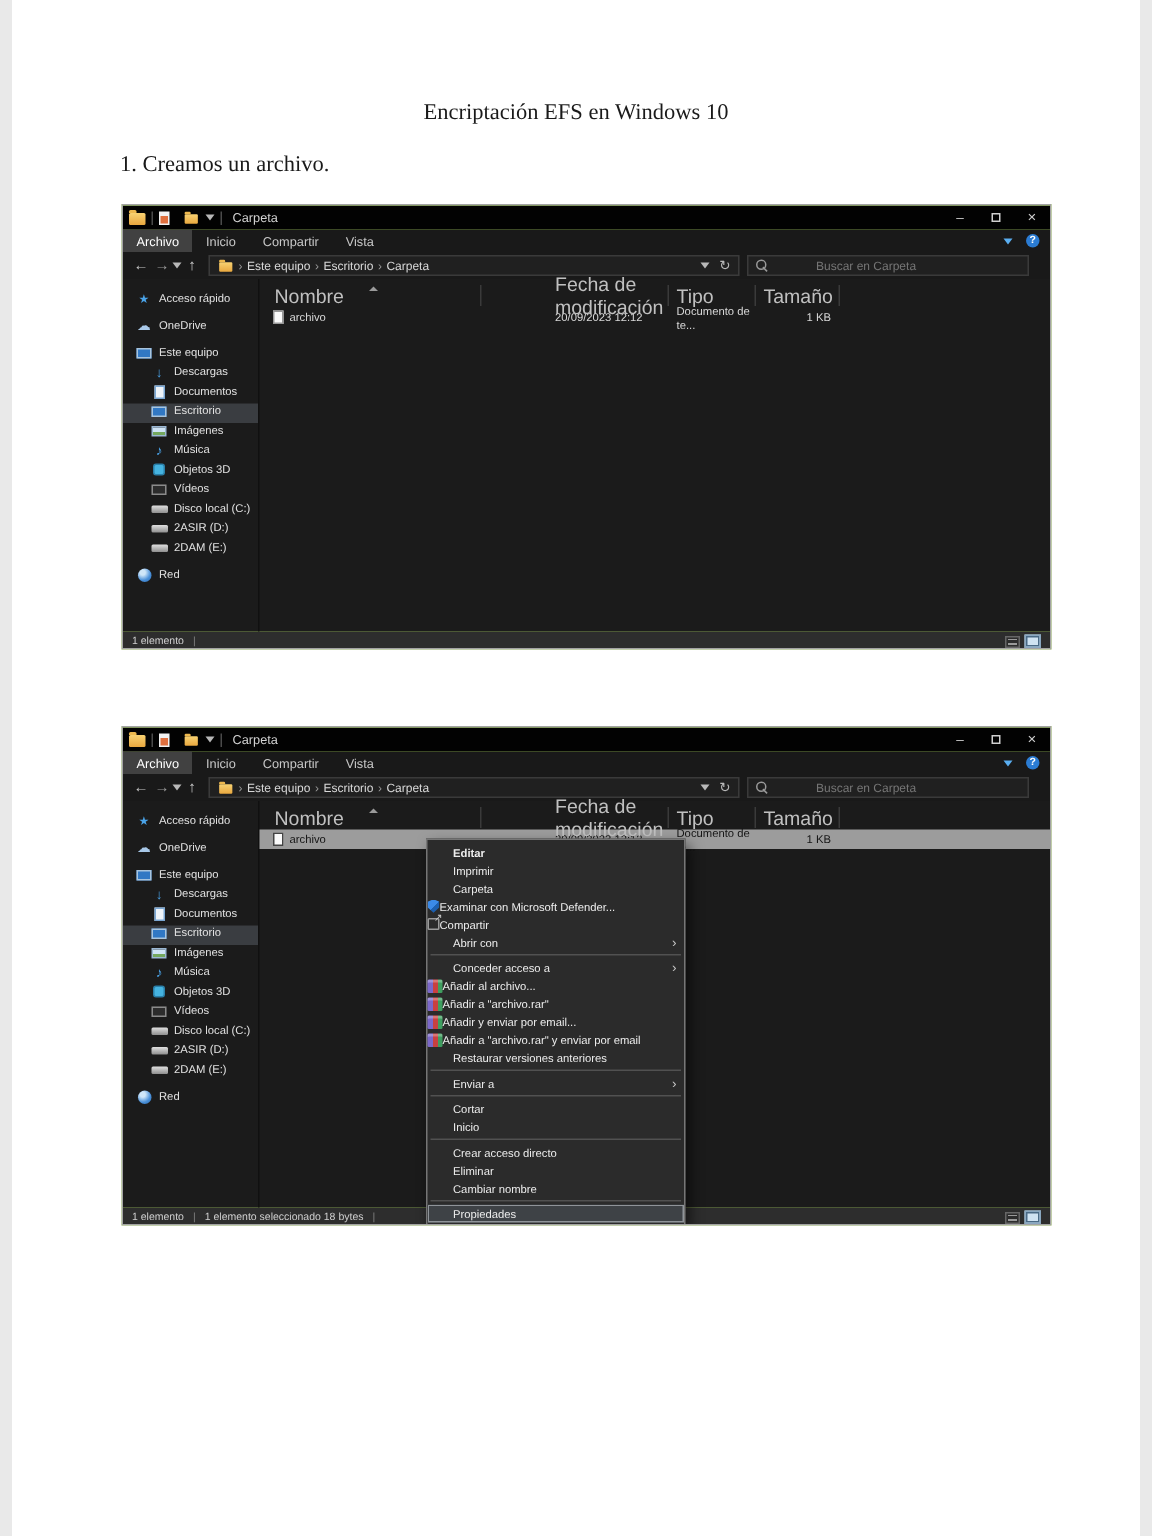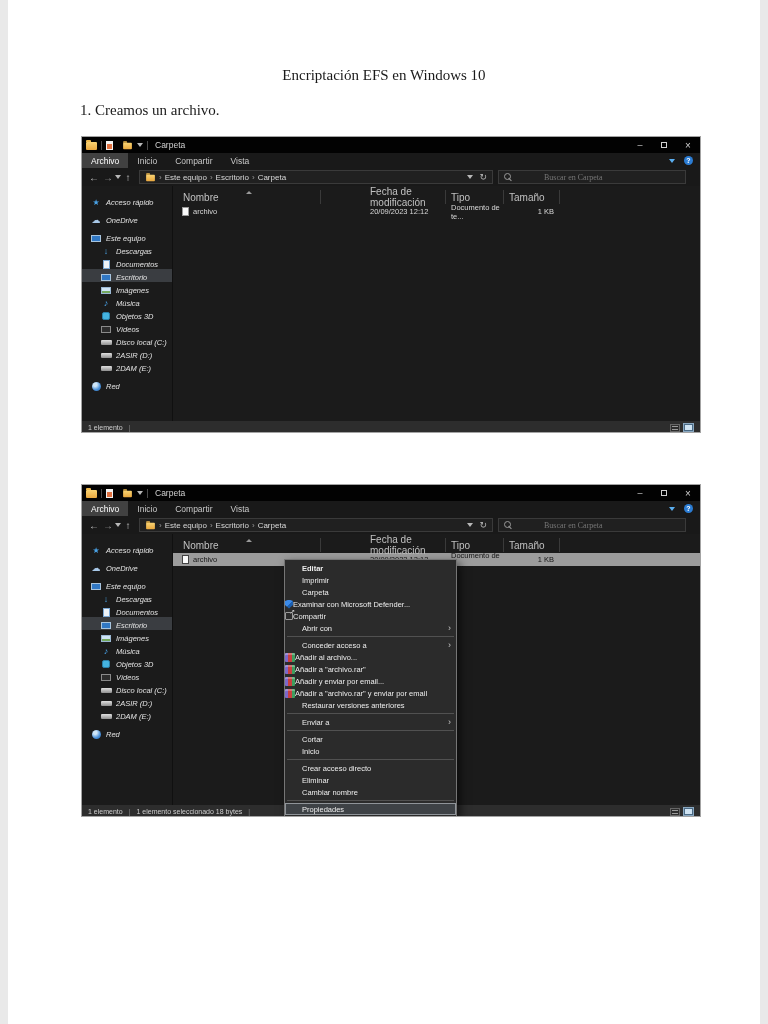--- a/index.html
+++ b/index.html
@@ -64,28 +64,28 @@
   .crumb-sep::before { content:"›"; color:#9a9a9a; }
   .addr-right { margin-left:auto; display:flex; align-items:center; gap:6px; }
   .refresh-icon::before { content:"↻"; color:#b8b8b8; font-size:9px; }
   .search-box { width:188px; margin-left:5px; gap:5px; }
   .search-icon { width:8px; height:8px; position:relative; flex:none; }
   .search-icon::before { content:""; position:absolute; top:0; left:0; width:5px; height:5px;
         border:1px solid #9a9a9a; border-radius:50%; }
   .search-icon::after { content:""; position:absolute; width:4px; height:1px; background:#9a9a9a;
         transform:rotate(45deg); left:4px; top:6px; }
   .search-box input { background:transparent; border:none; outline:none; color:#9a9a9a;
-        font-size:8px; width:100%; font-family:Liberation Serif, serif;padding-left:27px; }
+        font-size:8px; width:100%; font-family:Liberation Sans, sans-serif;padding-left:27px; }
 
   
   .body { display:flex; background:#1b1b1b; }
   .win1 .body { height:235px; } .win2 .body { height:271px; }
 
   .sidebar { width:90px; flex:none; padding-top:8px; overflow:hidden; }
-  .side-item { height:13px; display:flex; align-items:flex-end; padding-left:8px; white-space:nowrap;font-style:italic; }
+  .side-item { height:13px; display:flex; align-items:flex-start; padding-left:8px; white-space:nowrap; }
   .side-item.sub { padding-left:18px; }
   .side-item.gap { margin-top:5px; }
   .side-item.active { background:#3a3d41; }
   .side-label { font-size:7.5px; color:#e2e2e2; }
   .ic { width:12px; height:10px; display:flex; align-items:center; justify-content:center;
         margin-right:4px; flex:none; font-style:normal; }
   .quick-access-star-icon::before { content:"★"; color:#4aa3e8; font-size:8px; }
   .onedrive-cloud-icon::before { content:"☁"; color:#a8c8e8; font-size:9px; }
   .computer-icon i, .desktop-icon i { display:block; width:10px; height:7px; background:#3178c4; border:1px solid #a8c4dd; }
   .downloads-icon::before { content:"↓"; color:#4aa3e8; font-weight:bold; font-size:9px; }
@@ -94,21 +94,21 @@
         background:linear-gradient(180deg,#cfe4f5 55%,#74a85e 55%); }
   .music-icon::before { content:"♪"; color:#4aa3e8; font-size:9px; }
   .objects3d-icon i { display:block; width:8px; height:8px; border-radius:2px; background:#45b3e0; border:1px solid #2a7fa8; }
   .videos-icon i { display:block; width:10px; height:7px; background:#2c2c2c; border:1px solid #8a8a8a; }
   .drive-icon i { display:block; width:11px; height:5px; border-radius:1px;
         background:linear-gradient(180deg,#e0e0e0,#8f8f8f); }
   .network-icon i { display:block; width:9px; height:9px; border-radius:50%;
         background:radial-gradient(circle at 35% 30%,#cfe6f8 0 20%,#4a90d9 60%,#2a6bb0); }
 
   .content { flex:1; padding-top:2px; position:relative; border-left:1px solid #101010; }
-  .cols { height:14px; margin-top:2px; display:flex; font-size:10px; color:#c0c0c0; align-items:center; }
+  .cols { height:14px; margin-top:2px; display:flex; font-size:13px; color:#c0c0c0; align-items:center; }
   .col { height:100%; display:flex; align-items:center; border-right:1px solid #3a3a3a; position:relative; }
   .c-name { width:148px; padding-left:10px; } .c-mod { width:81px; padding-left:5px;margin-left:44px; }
   .c-type { width:58px; padding-left:5px; } .c-size { width:56px; padding-left:5px; }
   .sort-caret { position:absolute; right:68px; top:1px; width:0; height:0;
         border-left:3px solid transparent; border-right:3px solid transparent; border-bottom:3px solid #9a9a9a; }
   .file-row { margin-top:1px; height:13px; display:flex; align-items:center; font-size:7.5px; color:#d8d8d8; }
   .file-row .cell { height:100%; display:flex; align-items:center; }
   .file-row .c-name { gap:4px; padding-left:9px; border:none; }
   .file-row .c-mod, .file-row .c-type { border:none; }
   .file-row .c-size { border:none; justify-content:flex-end; padding-right:6px; }

